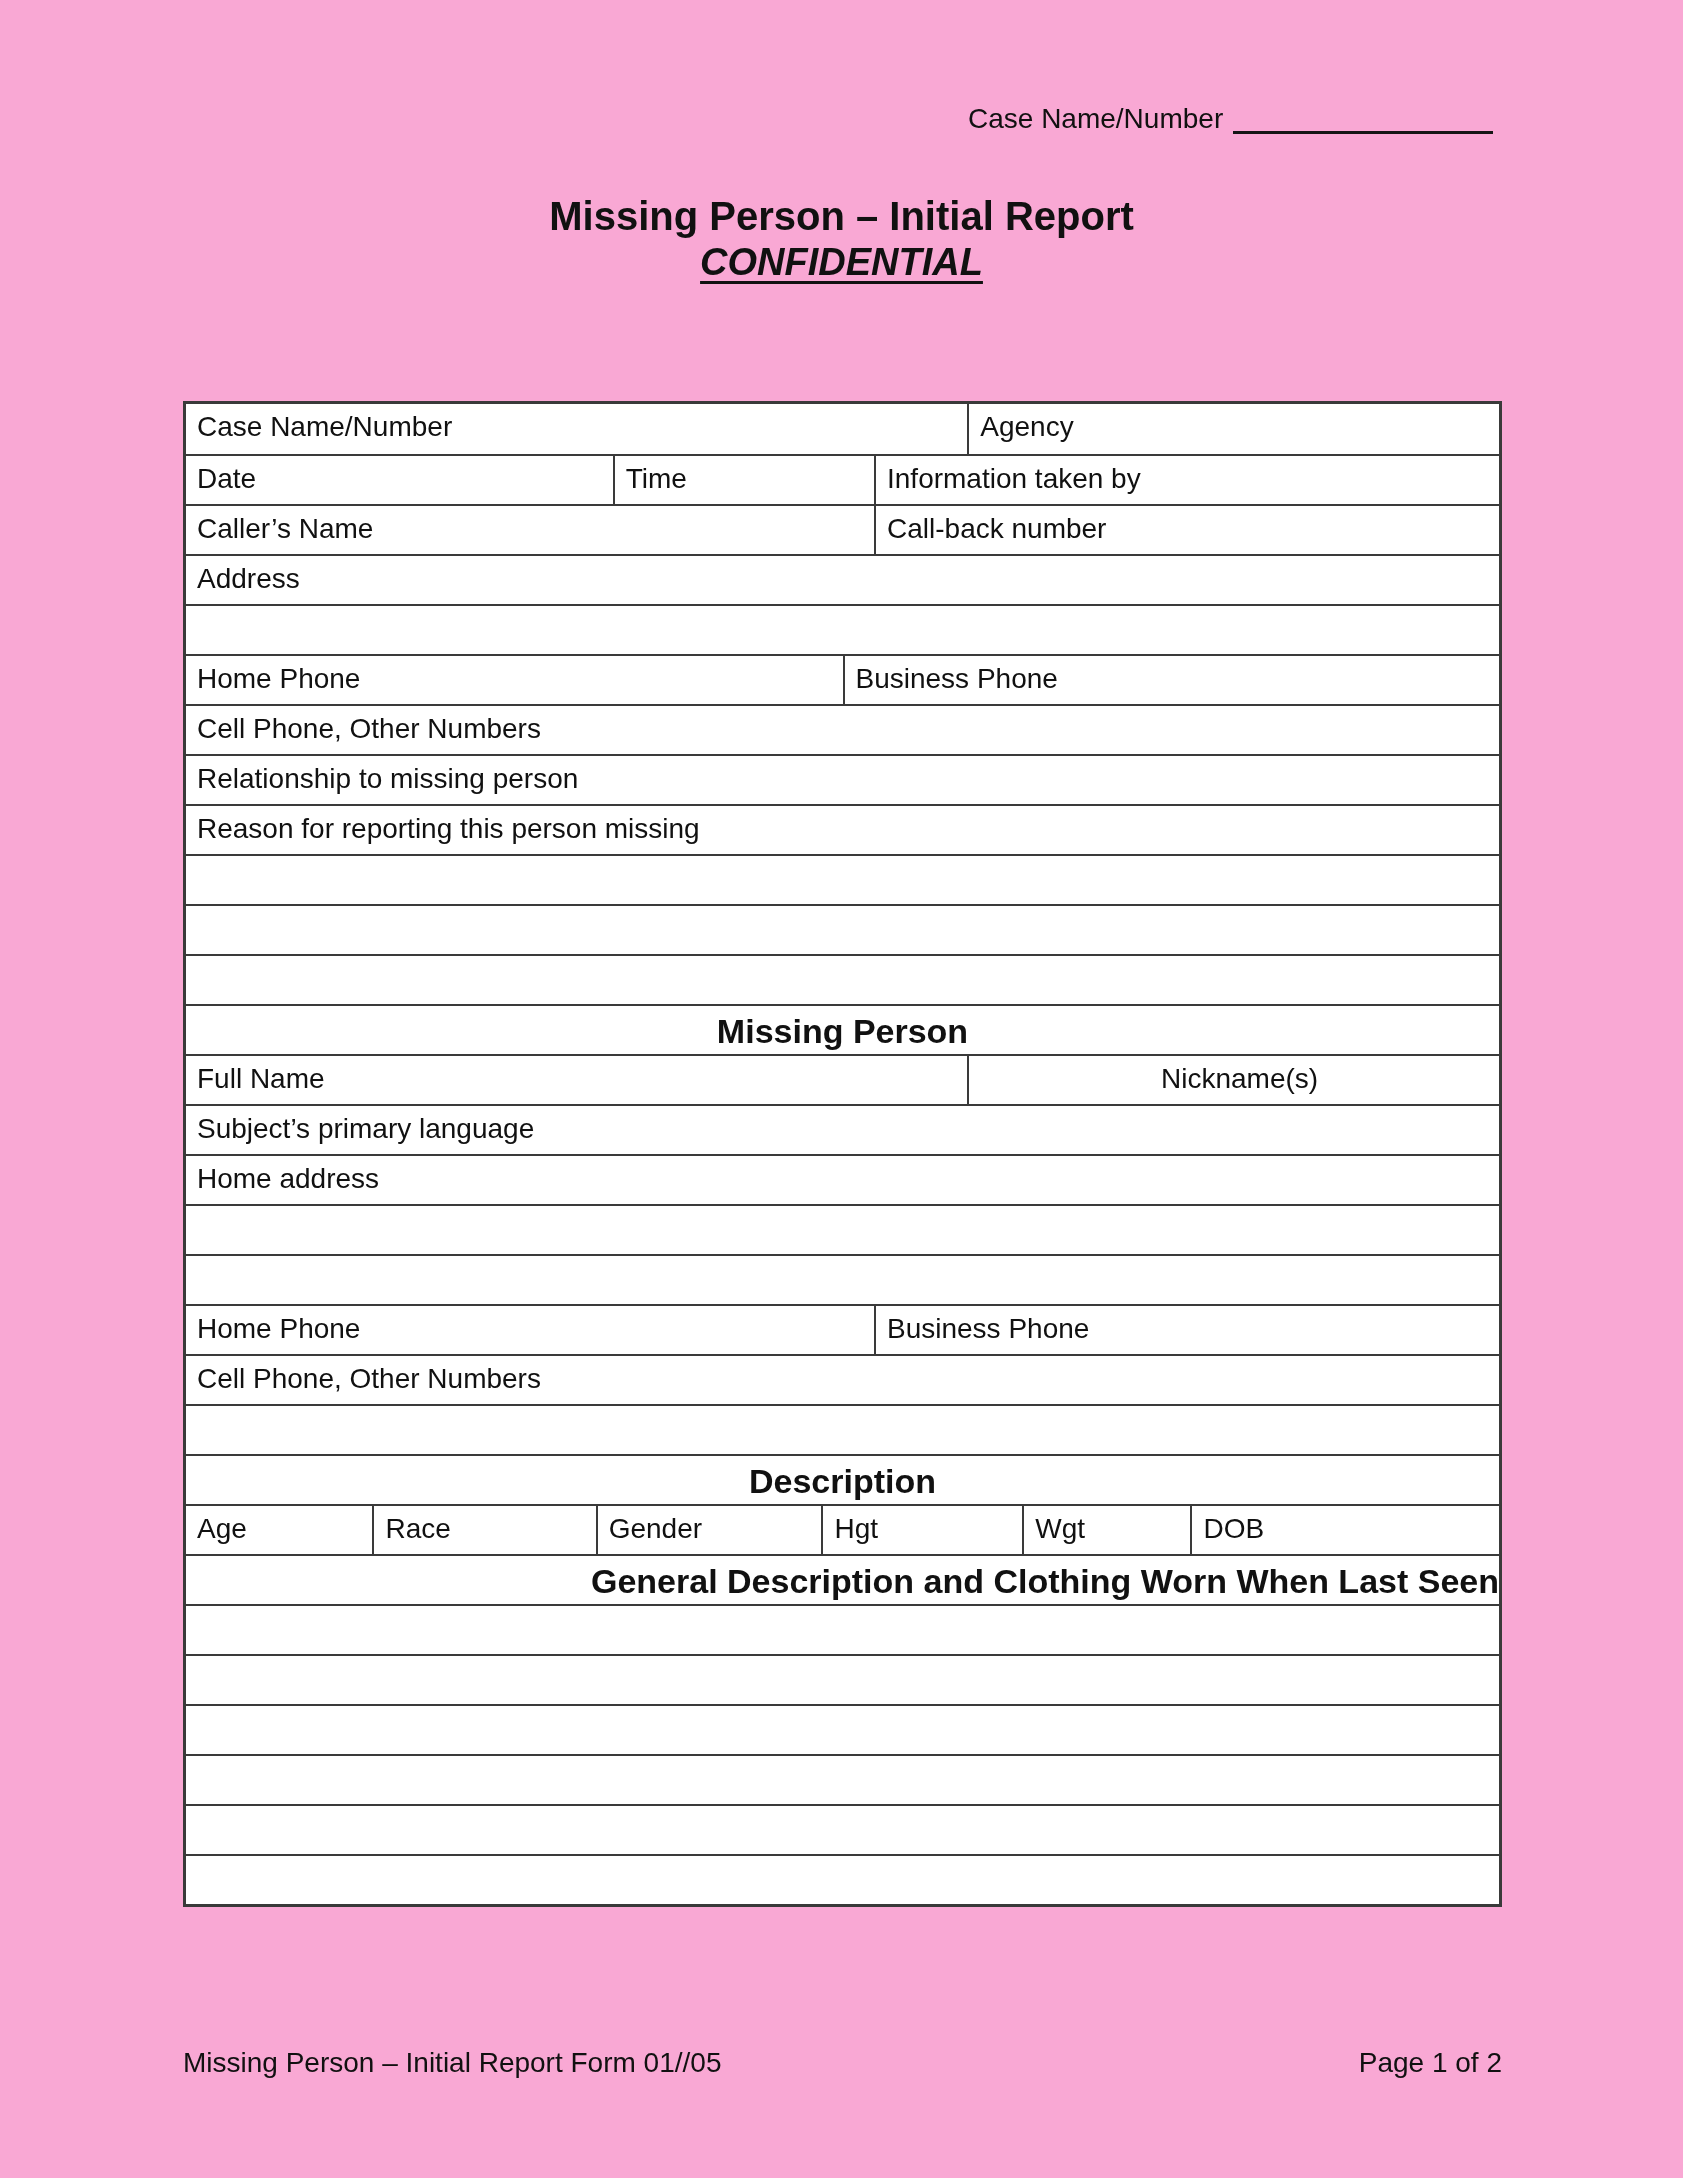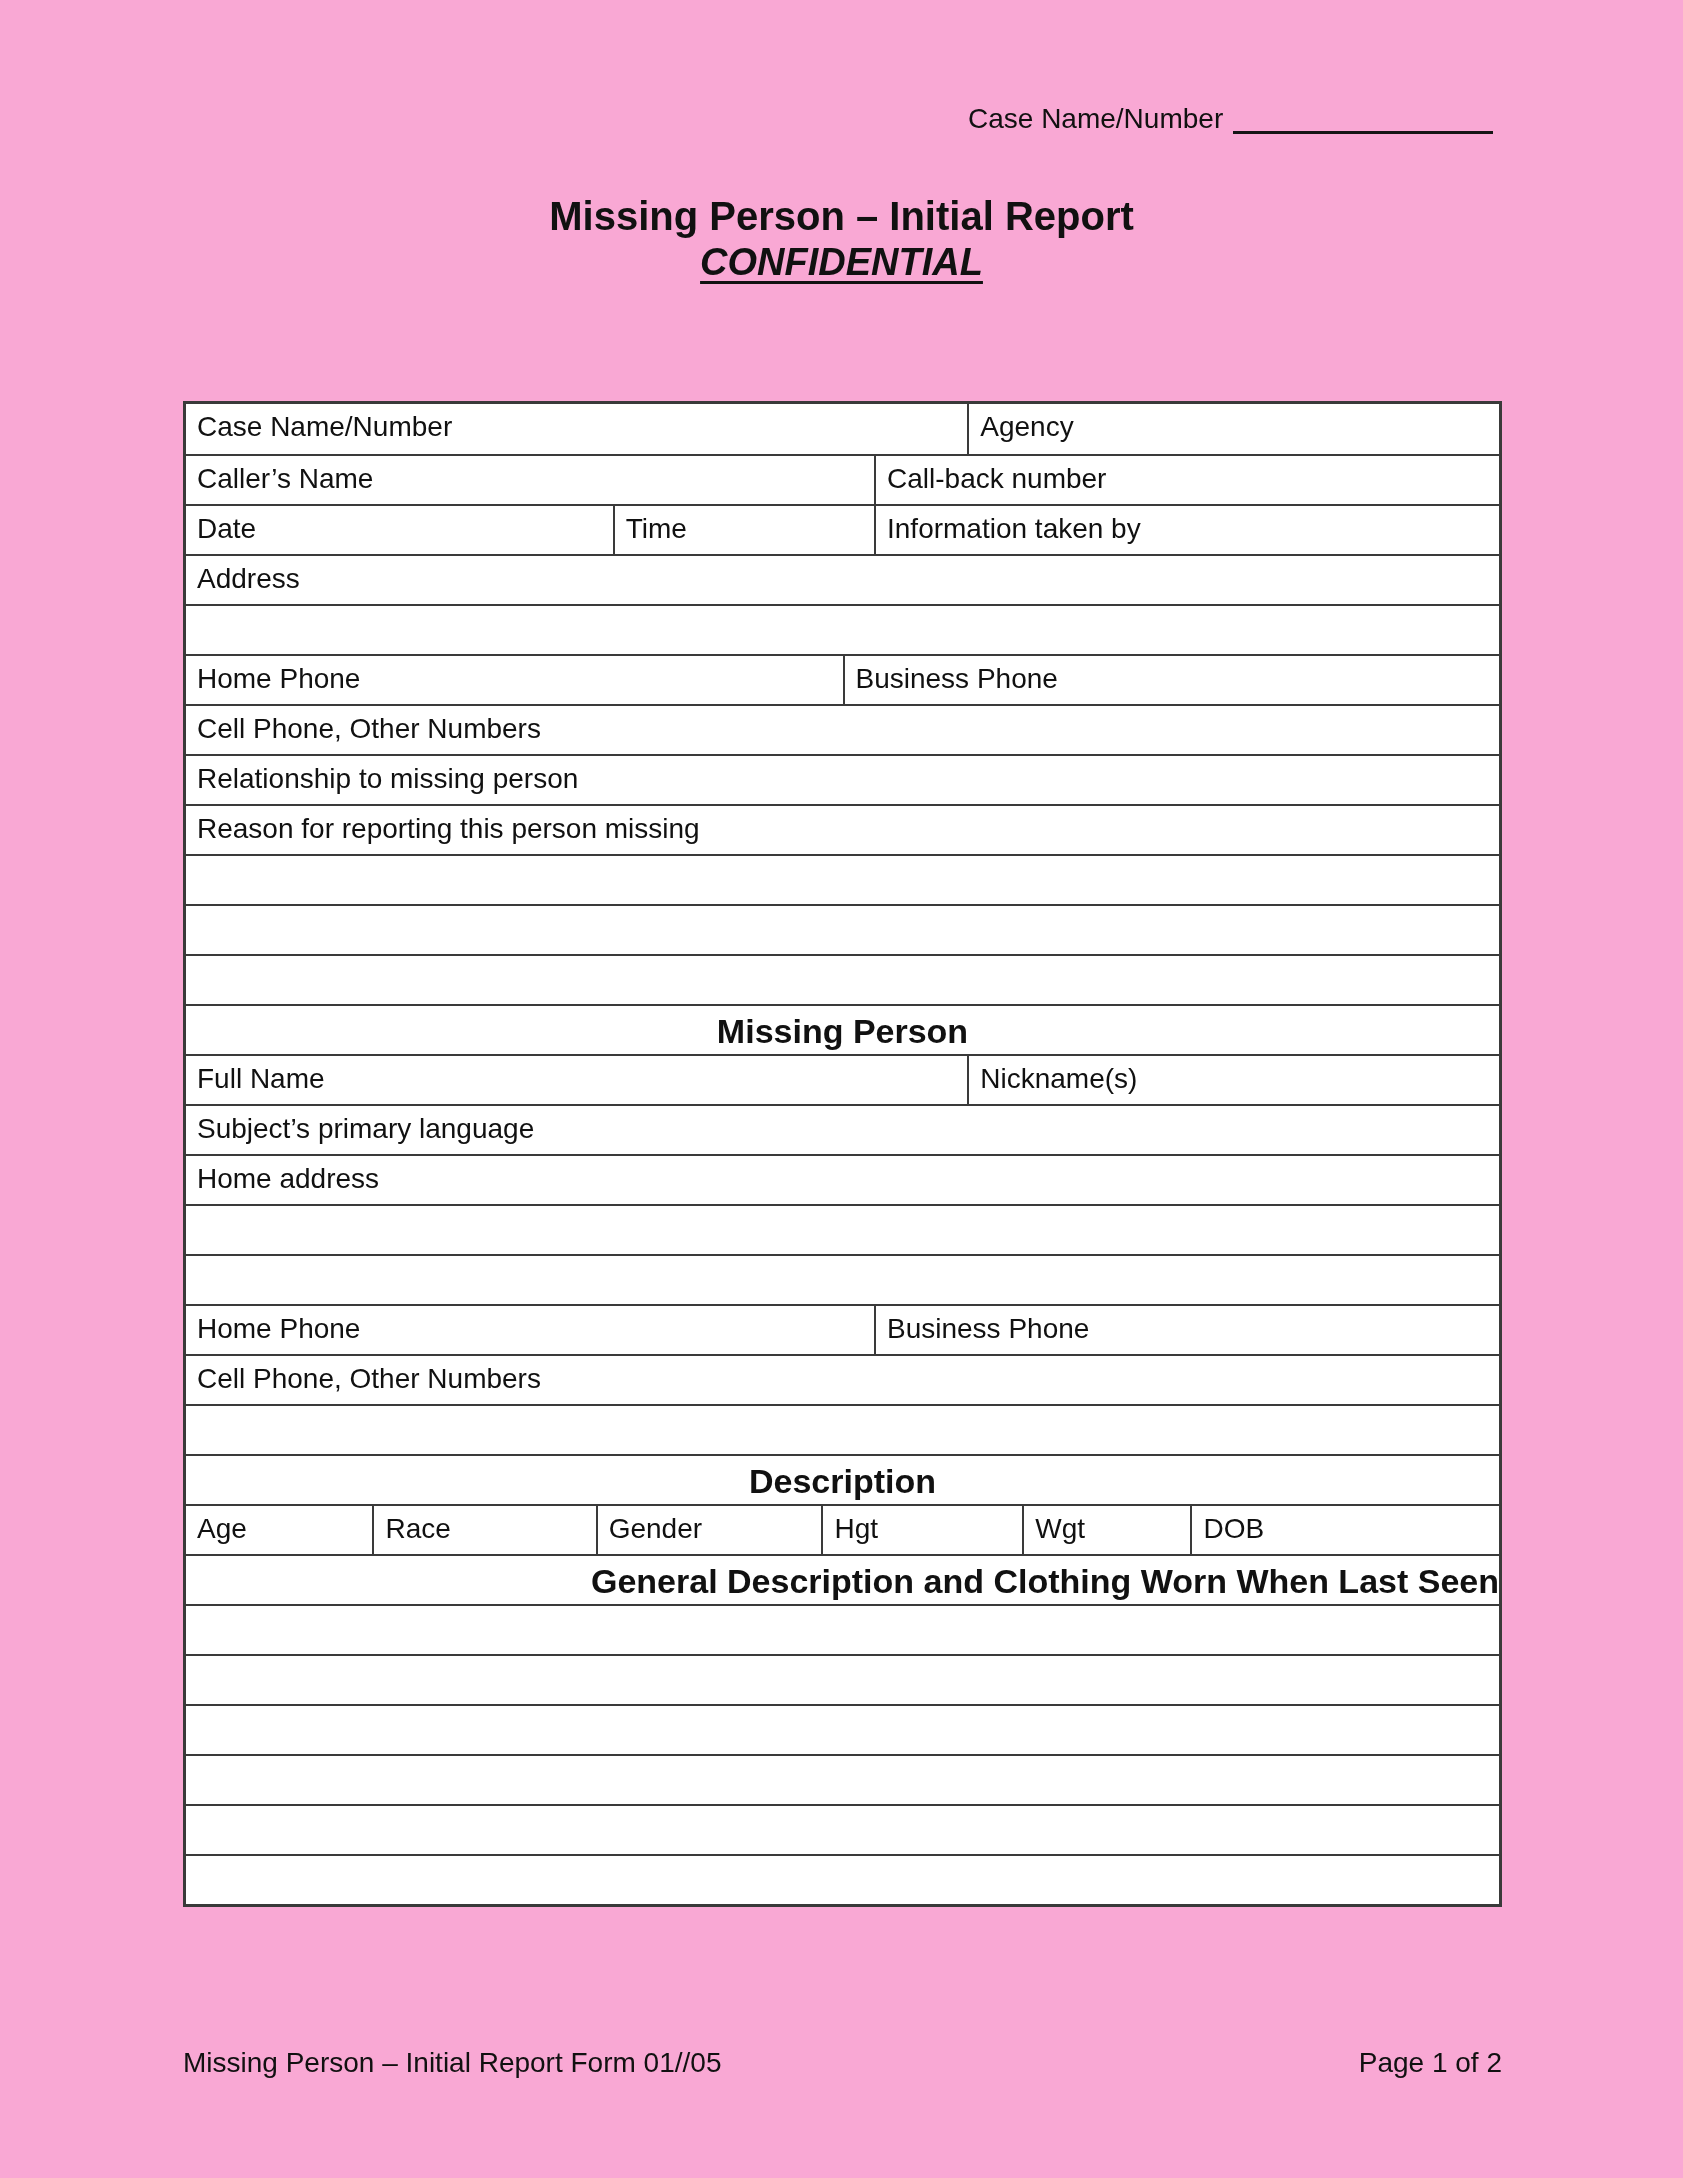--- a/index.html
+++ b/index.html
@@ -123,29 +123,29 @@
     <h1 class="form-title">Missing Person – Initial Report</h1>
     <h2 class="confidential">CONFIDENTIAL</h2>
   </div>
 
   <div class="form-table" id="form-table">
       <div class="row">
         <div class="cell" style="width: 59.5%;">Case Name/Number</div>
         <div class="cell" style="width: 40.5%;">Agency</div>
       </div>
       <div class="row">
-        <div class="cell" style="width: 52.4%;">Caller’s Name</div>
-        <div class="cell" style="width: 47.6%;">Call-back number</div>
-      </div>
-      <div class="row">
         <div class="cell" style="width: 32.5%;">Date</div>
         <div class="cell" style="width: 19.9%;">Time</div>
         <div class="cell" style="width: 47.6%;">Information taken by</div>
       </div>
       <div class="row">
+        <div class="cell" style="width: 52.4%;">Caller’s Name</div>
+        <div class="cell" style="width: 47.6%;">Call-back number</div>
+      </div>
+      <div class="row">
         <div class="cell" style="width: 100%;">Address</div>
       </div>
       <div class="row">
         <div class="cell" style="width: 100%;"></div>
       </div>
       <div class="row">
         <div class="cell" style="width: 50%;">Home Phone</div>
         <div class="cell" style="width: 50%;">Business Phone</div>
       </div>
       <div class="row">
@@ -164,21 +164,21 @@
         <div class="cell" style="width: 100%;"></div>
       </div>
       <div class="row">
         <div class="cell" style="width: 100%;"></div>
       </div>
       <div class="row section">
         <div class="cell" style="width: 100%;">Missing Person</div>
       </div>
       <div class="row">
         <div class="cell" style="width: 59.5%;">Full Name</div>
-        <div class="cell" style="width: 40.5%;">Nickname(s)</div>
+        <div class="cell" style="width: 40.5%; text-align: center;">Nickname(s)</div>
       </div>
       <div class="row">
         <div class="cell" style="width: 100%;">Subject’s primary language</div>
       </div>
       <div class="row">
         <div class="cell" style="width: 100%;">Home address</div>
       </div>
       <div class="row">
         <div class="cell" style="width: 100%;"></div>
       </div>

